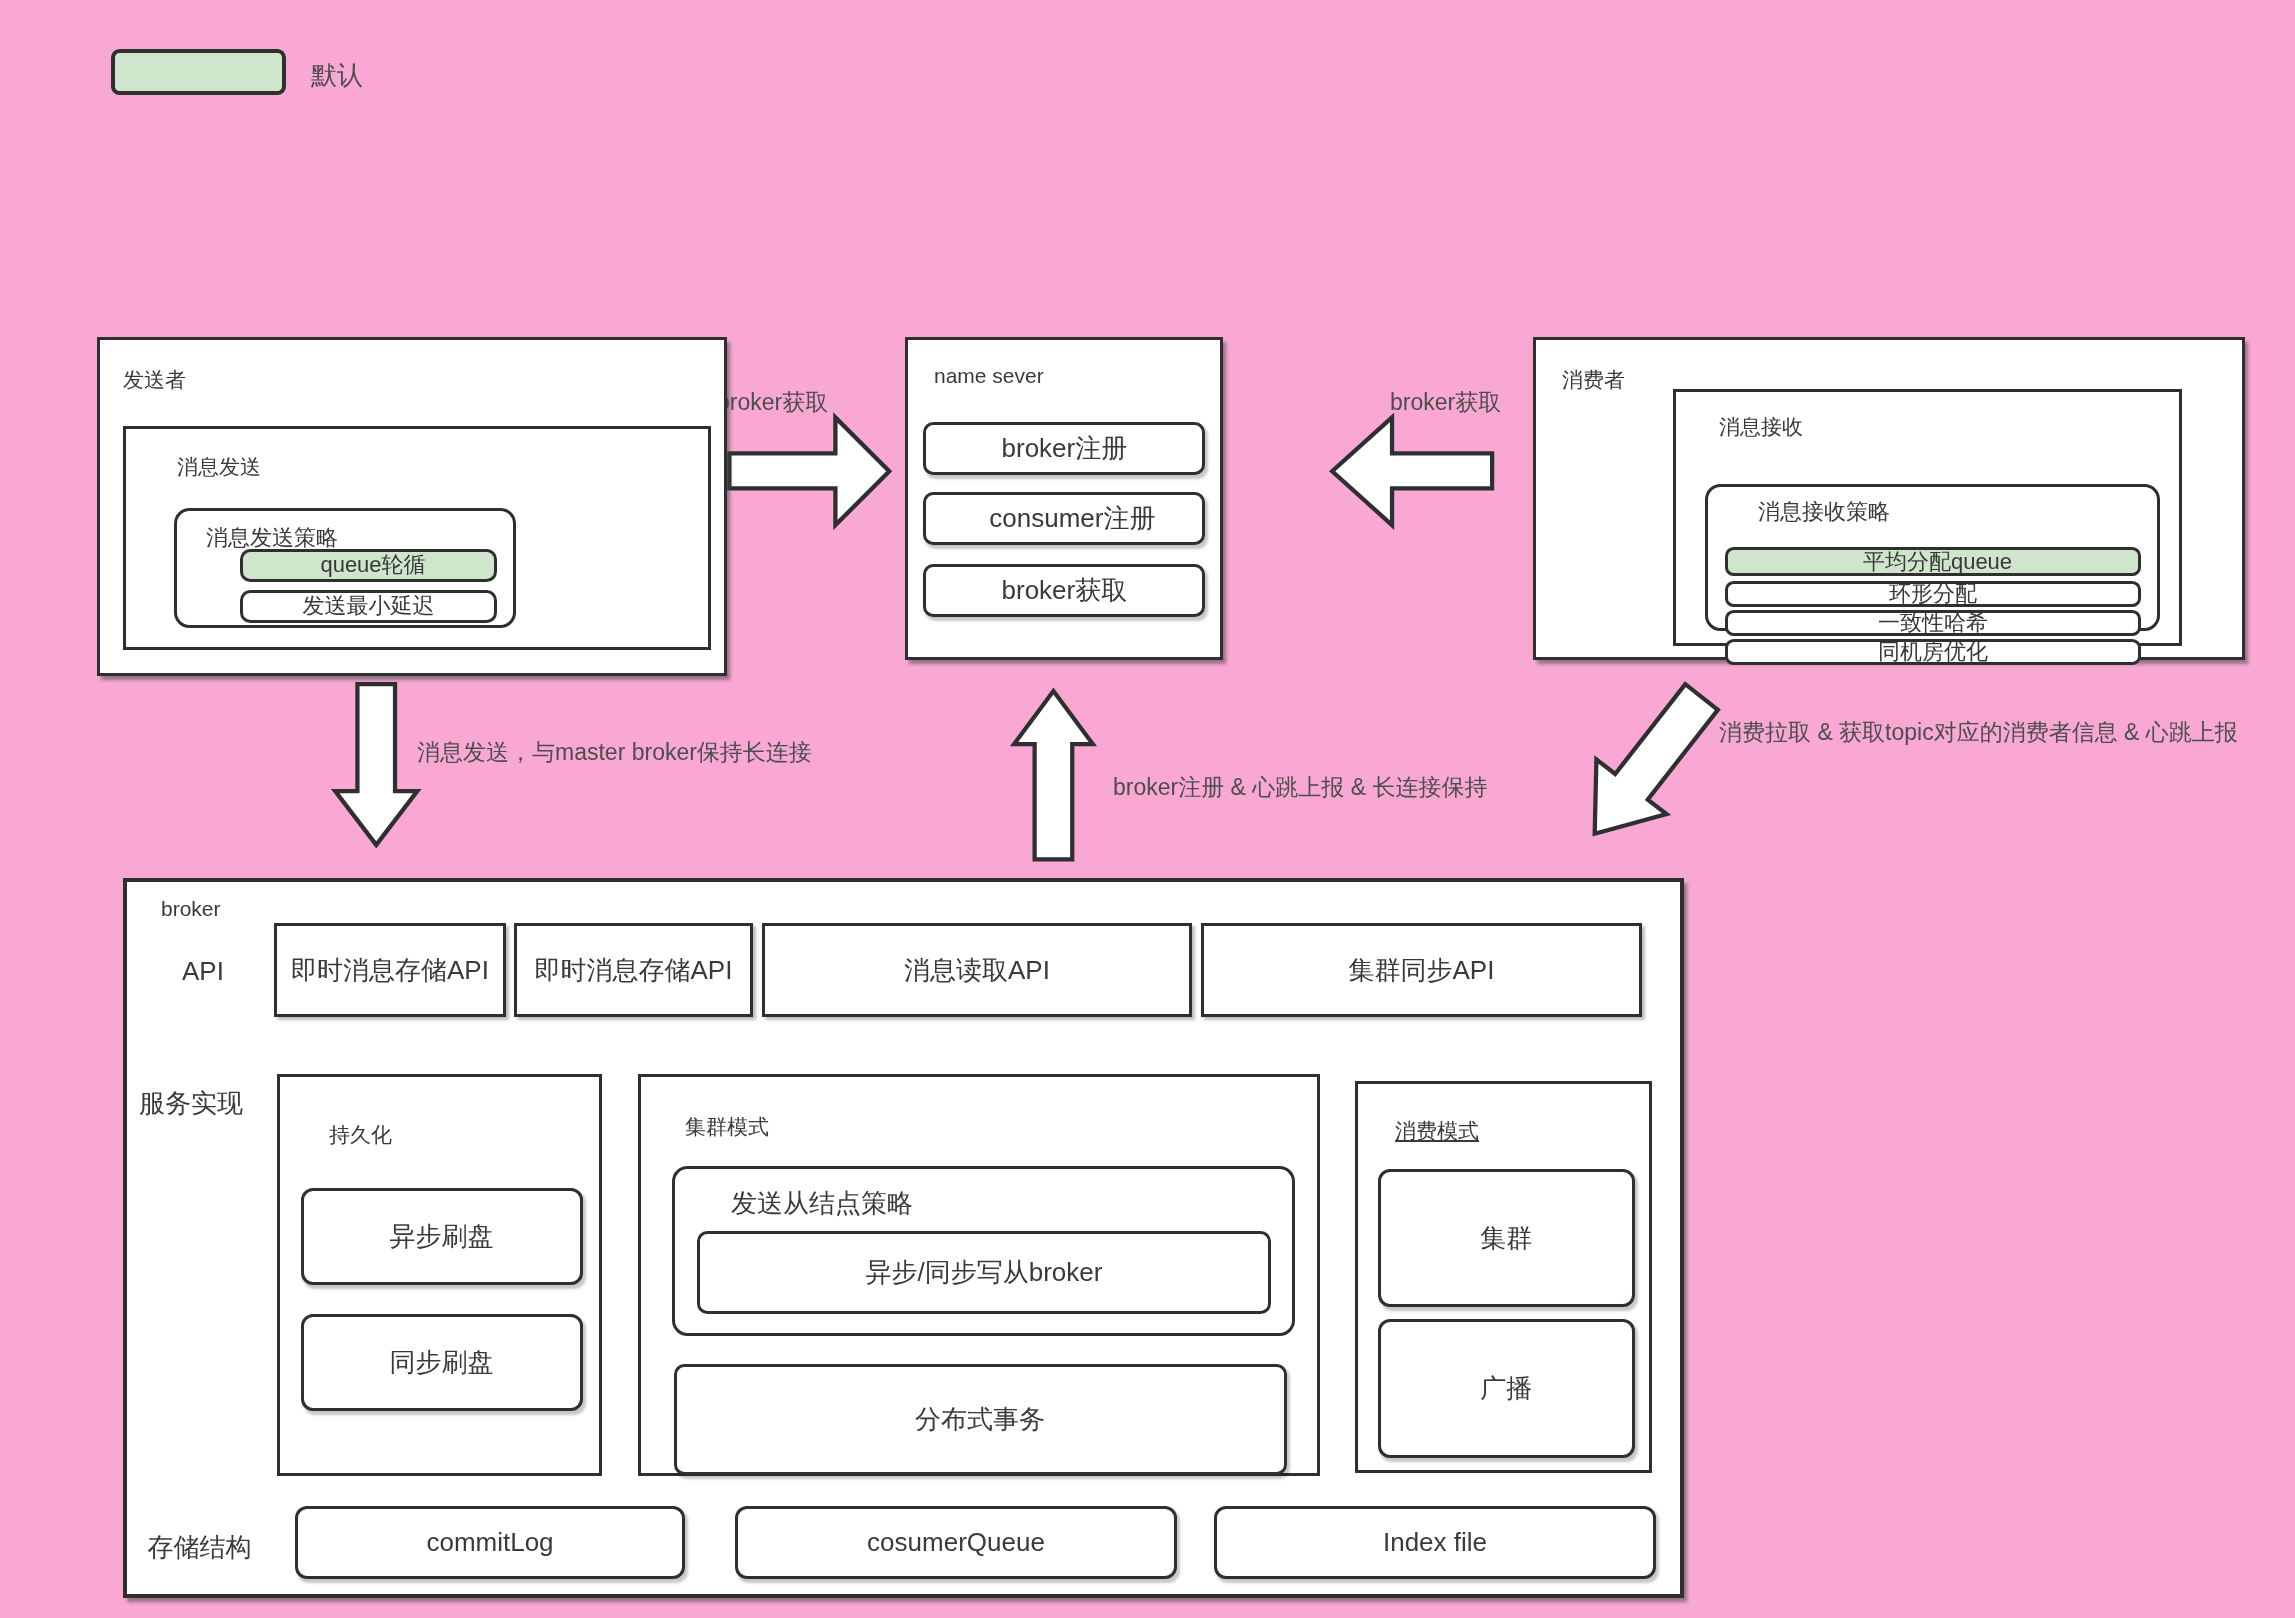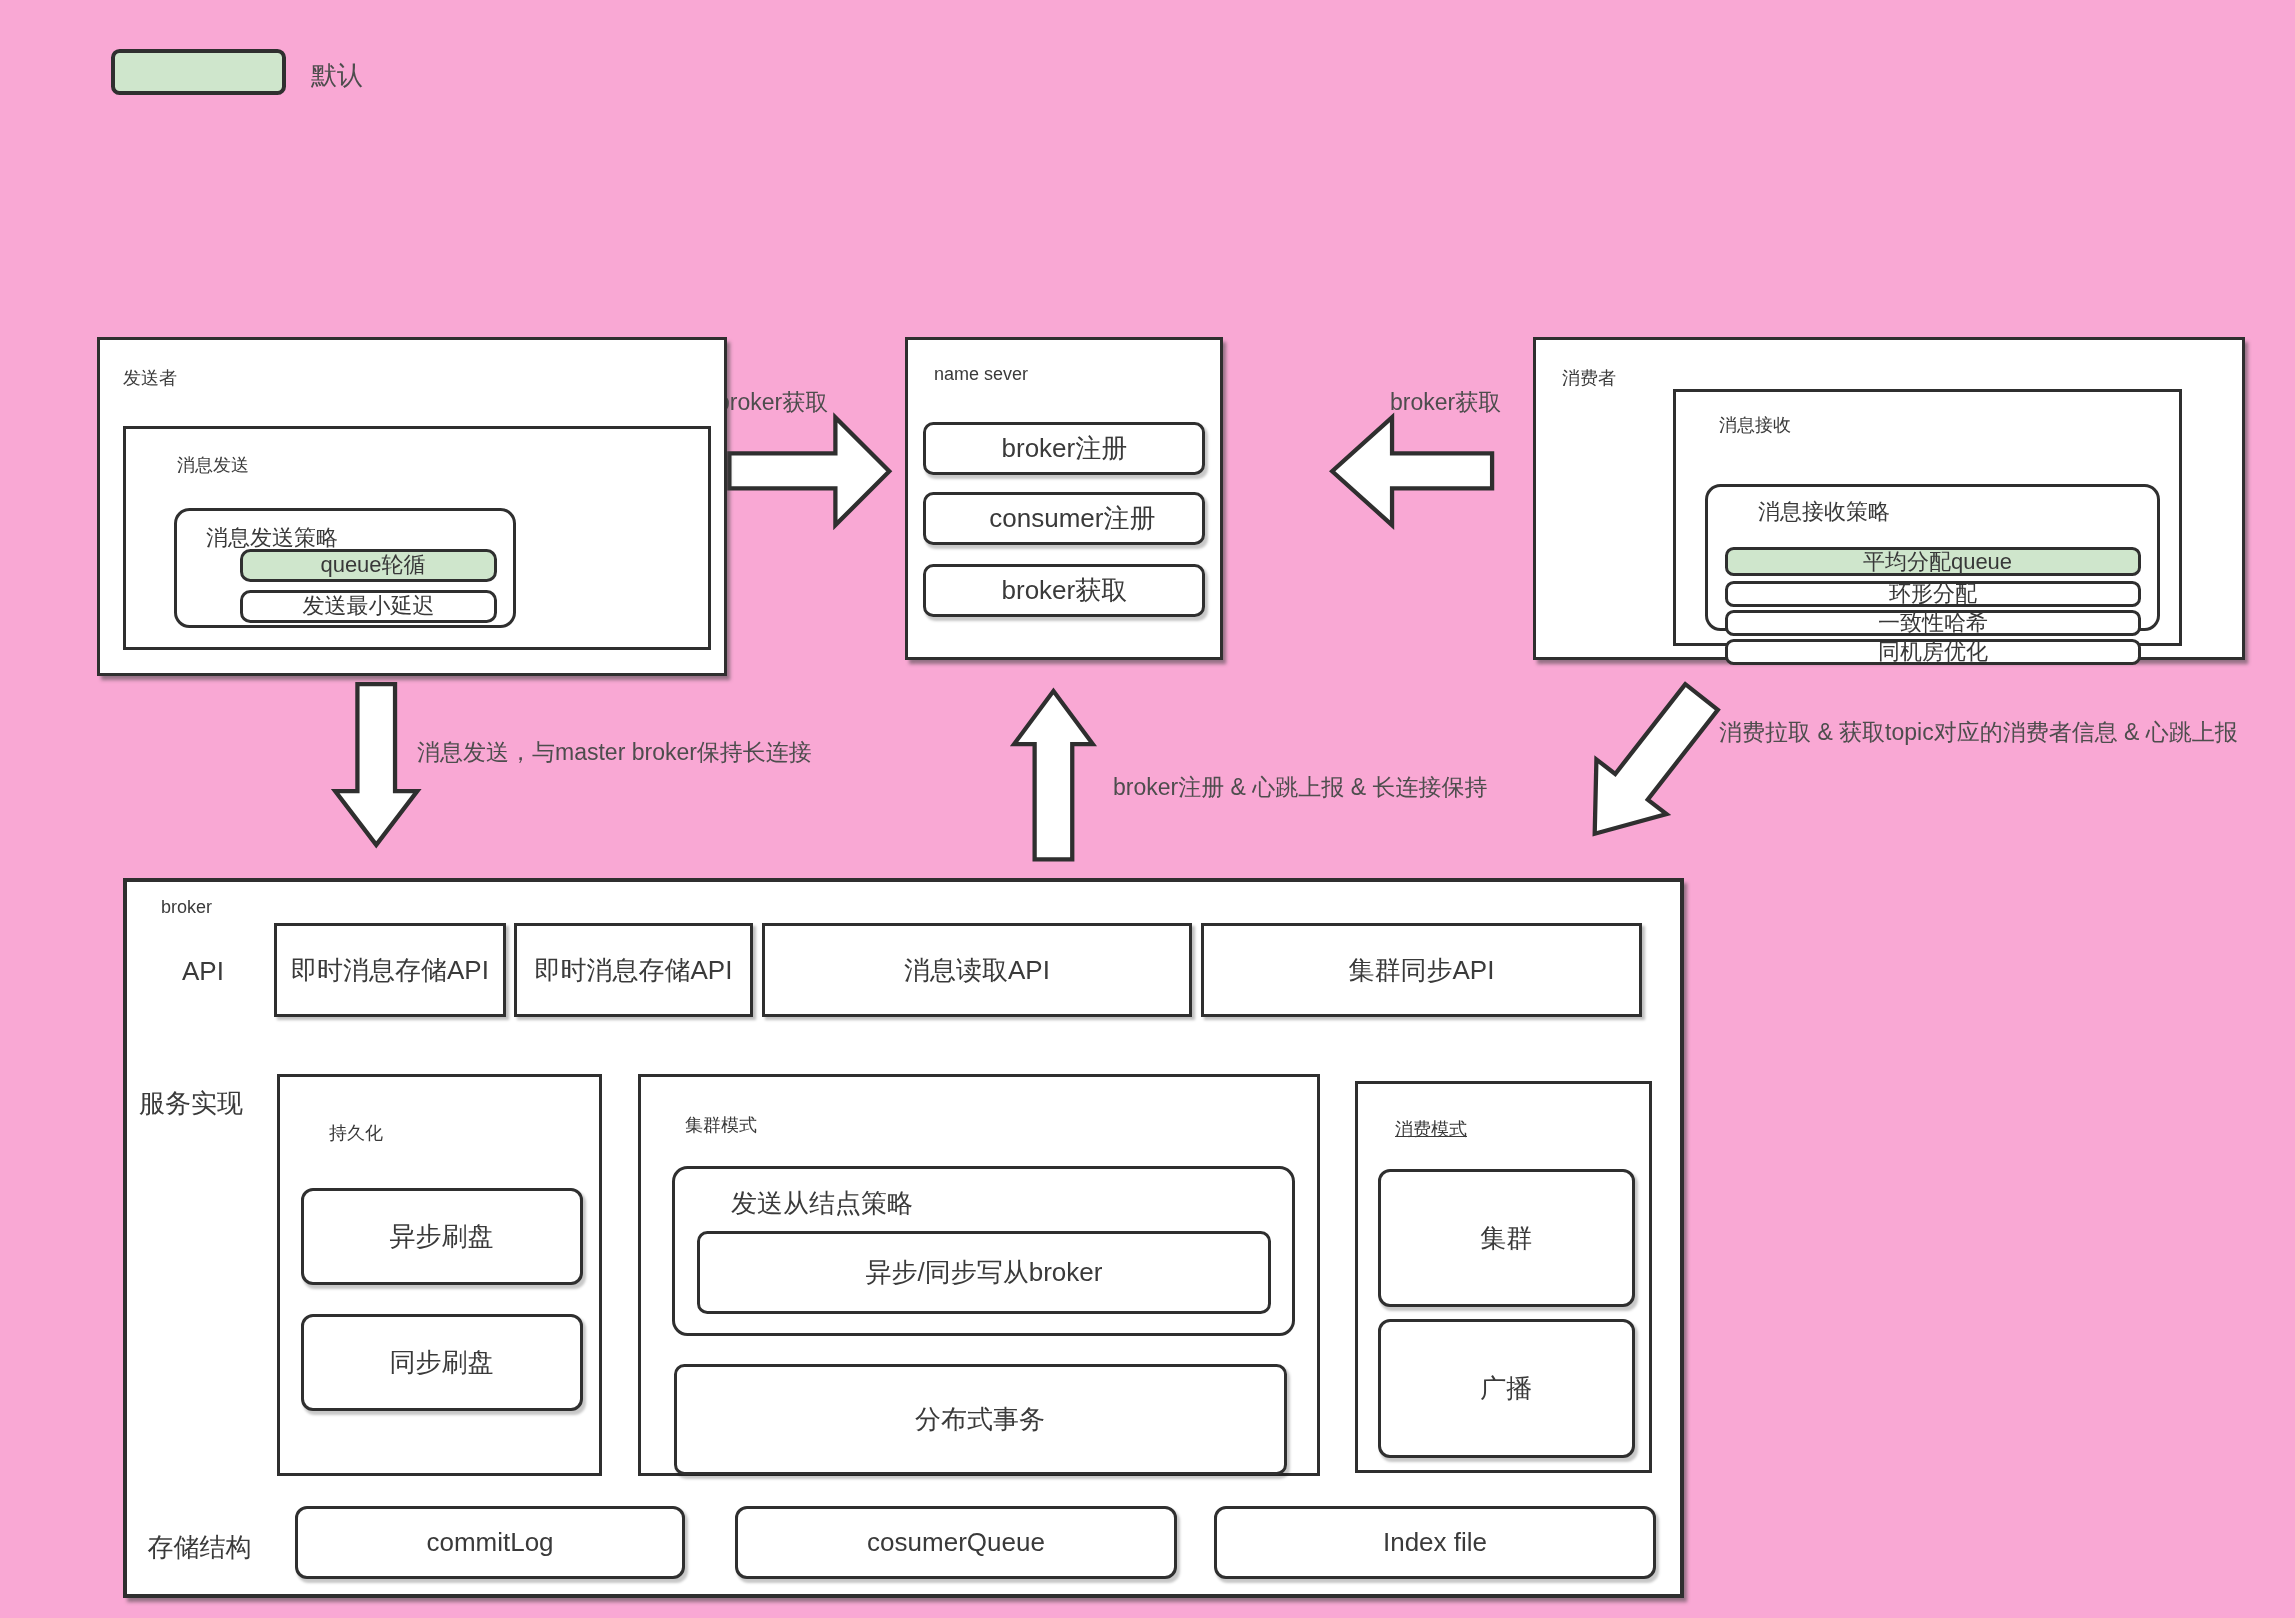--- a/index.html
+++ b/index.html
@@ -8,21 +8,21 @@
     font-family:"Liberation Sans","DejaVu Sans",sans-serif;
     color:#383838;overflow:hidden;
   }
   .abs{position:absolute;box-sizing:border-box;}
   .box{background:#ffffff;border:3.4px solid #2f2f2f;box-shadow:4.3px 5.1px 3.4px rgba(70,70,70,0.55);}
   .plain{background:#ffffff;border:3.4px solid #2f2f2f;box-shadow:2.6px 3.4px 2.6px rgba(0,0,0,0.25);}
   .rbox{background:#ffffff;border:3.4px solid #2f2f2f;border-radius:12px;box-shadow:2.6px 3.4px 2.6px rgba(0,0,0,0.22);}
   .rgroup{background:#ffffff;border:3.4px solid #2f2f2f;border-radius:15.4px;}
   .green{background:#cfe6cc;padding-left:9px;}
   .ctr{display:flex;align-items:center;justify-content:center;text-align:center;}
-  .ttl{font-size:18px;color:#3a3a3a;white-space:nowrap;}
+  .ttl{font-size:21px;color:#3a3a3a;white-space:nowrap;}
   .lbl{font-size:26px;color:#3a3a3a;white-space:nowrap;}
   .sm{font-size:22px;}
   .arrowlbl{font-size:23px;color:#4d4d4d;white-space:nowrap;}
   svg.layer{position:absolute;left:0;top:0;}
   .arrow{fill:#ffffff;stroke:#2f2f2f;stroke-width:5;}
 </style>
 </head>
 <body>
 
 <div class="canvas">

